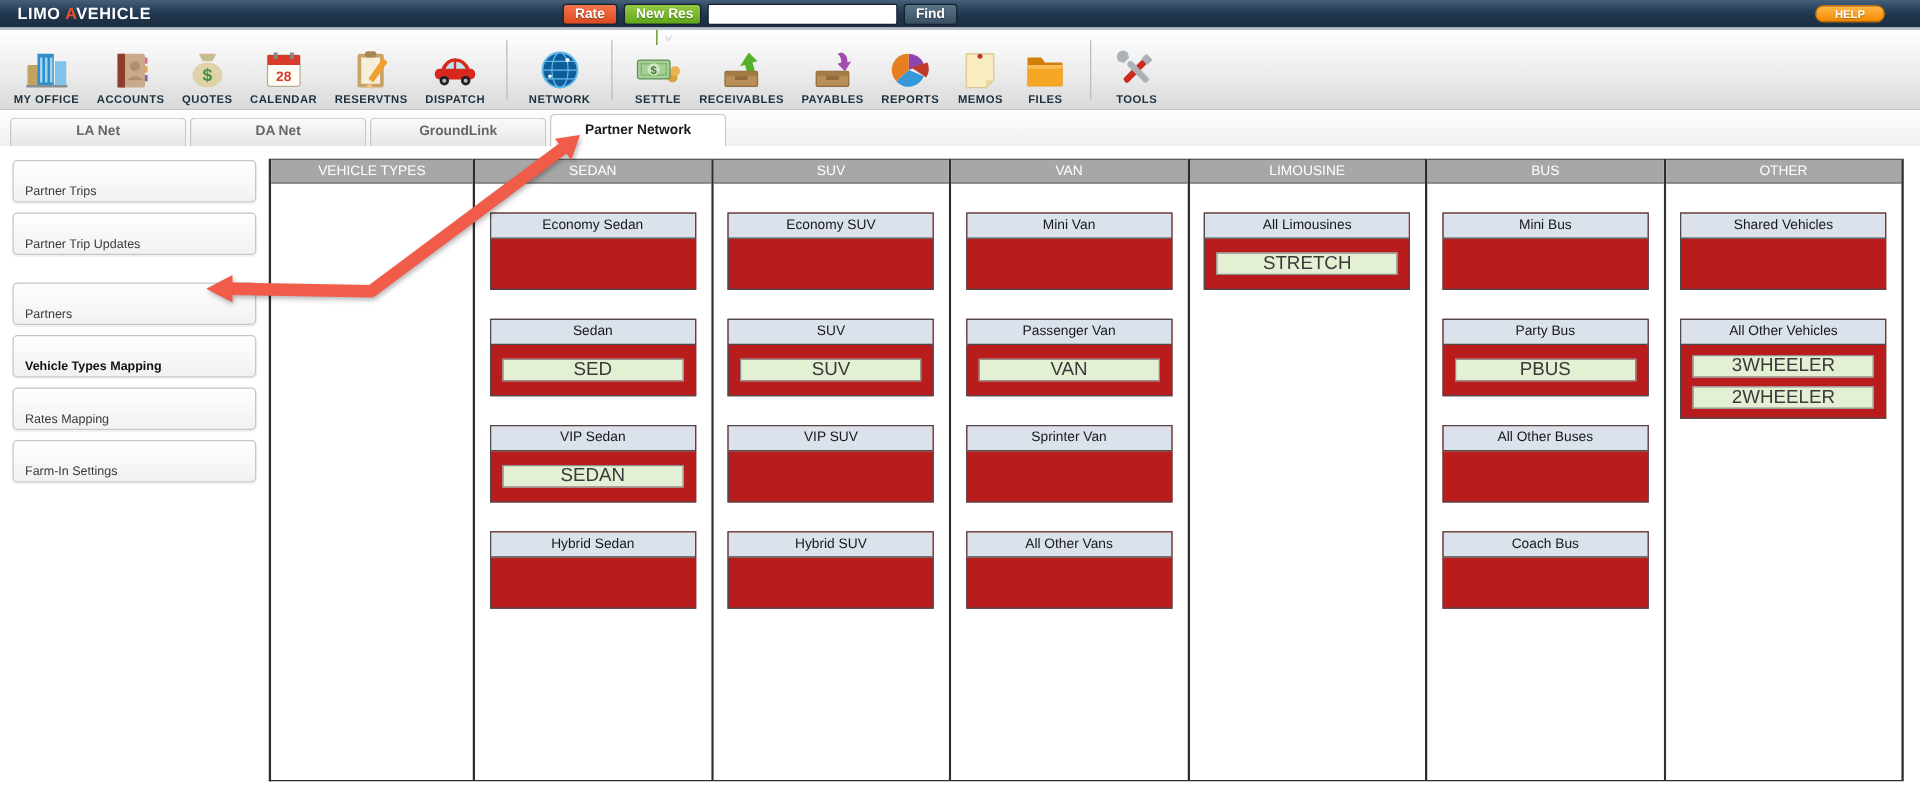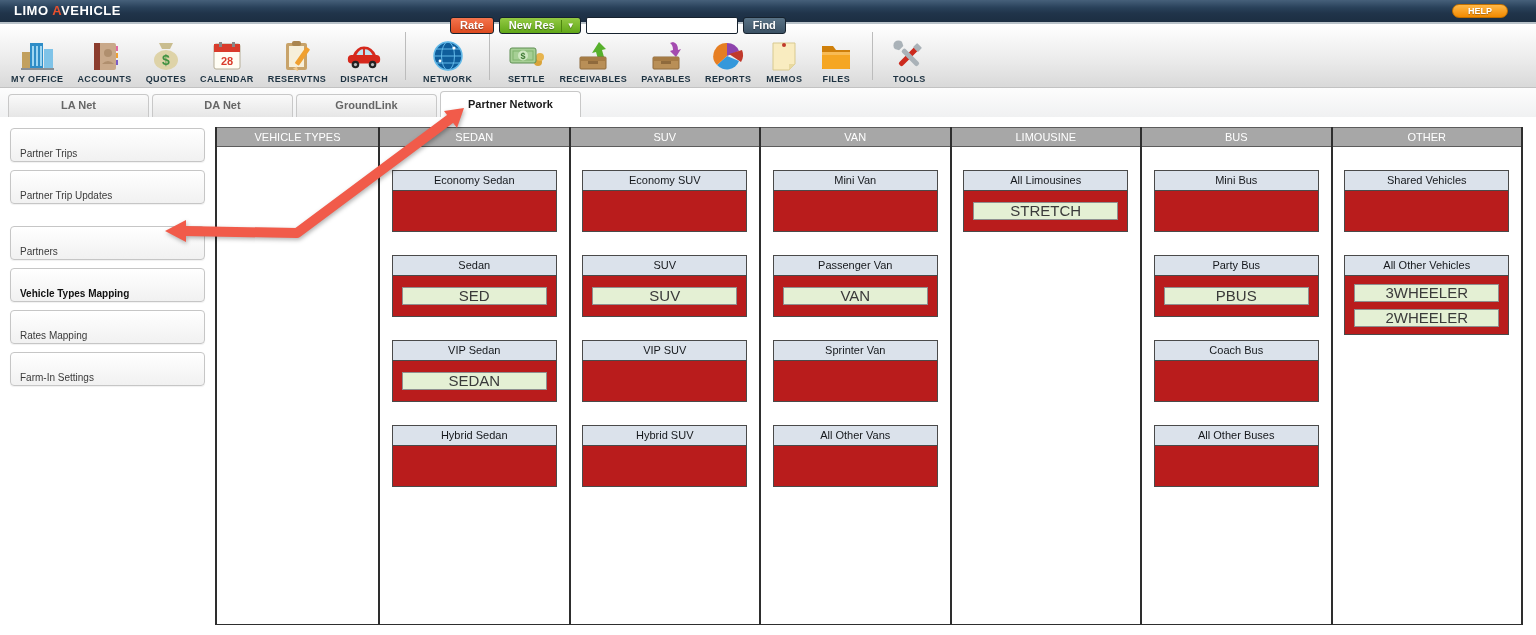--- a/index.html
+++ b/index.html
@@ -6,26 +6,26 @@
   html,body { width:1536px; height:635px; overflow:hidden; background:#fff;
               font-family:"Liberation Sans","DejaVu Sans",sans-serif; }
 
   
   .topbar { position:relative; height:24px;
             background:linear-gradient(#46607a 0%, #29415a 35%, #20344a 60%, #1c2e42 100%);
             border-bottom:2px solid #b9c2c9; }
   .logo { position:absolute; left:14px; top:0; line-height:22px; color:#fff;
           font-weight:bold; font-size:13px; letter-spacing:.5px; }
   .logo .accent { color:#e8502d; }
-  .topbar-center { position:absolute; left:450px; top:17px; display:flex; gap:5px; align-items:center; }
+  .topbar-center { position:absolute; left:450px; top:3px; display:flex; gap:5px; align-items:center; }
   .tb-btn { font-size:11px; font-weight:bold; color:#fff; border-radius:3px;
             border:1px solid #16222e; padding:1px 9px; height:17px; line-height:13px;
             cursor:pointer; text-shadow:0 1px 1px rgba(0,0,0,.4); }
   .btn-rate { background:linear-gradient(#f4744d,#dd4a1f); }
-  .btn-newres { background:linear-gradient(#93ca43,#61a718); display:flex; align-items:center; gap:6px; padding-right:5px; }
+  .btn-newres { background:linear-gradient(#93ca43,#61a718); display:flex; align-items:center; gap:6px; padding-right:5px;flex-direction:column; }
   .btn-newres .caret { font-size:8px; border-left:1px solid #4d8510; padding-left:5px; line-height:12px; }
   .search-input { width:152px; height:17px; border:1px solid #16222e; border-radius:2px;
                   font-size:11px; padding:0 4px; background:#fff; }
   .btn-find { background:linear-gradient(#5a7386,#3b5164); }
   .btn-help { position:absolute; right:28px; top:4px; height:14px; line-height:11px;
               font-size:9px; font-weight:bold; color:#fff; background:linear-gradient(#ffb848,#f28a00);
               border:1px solid #c06f00; border-radius:8px; padding:1px 15px; cursor:pointer;
               text-shadow:0 1px 1px rgba(0,0,0,.3); }
 
   
@@ -389,25 +389,25 @@
             <div class="card-head">Mini Bus</div>
             <div class="card-body"></div>
           </div>
           <div class="card">
             <div class="card-head">Party Bus</div>
             <div class="card-body">
               <div class="chip">PBUS</div>
             </div>
           </div>
           <div class="card">
+            <div class="card-head">All Other Buses</div>
+            <div class="card-body"></div>
+          </div>
+          <div class="card">
             <div class="card-head">Coach Bus</div>
-            <div class="card-body"></div>
-          </div>
-          <div class="card">
-            <div class="card-head">All Other Buses</div>
             <div class="card-body"></div>
           </div>
         </div>
       </div>
       <div class="vt-col">
         <div class="vt-head">OTHER</div>
         <div class="vt-body">
           <div class="card">
             <div class="card-head">Shared Vehicles</div>
             <div class="card-body"></div>

